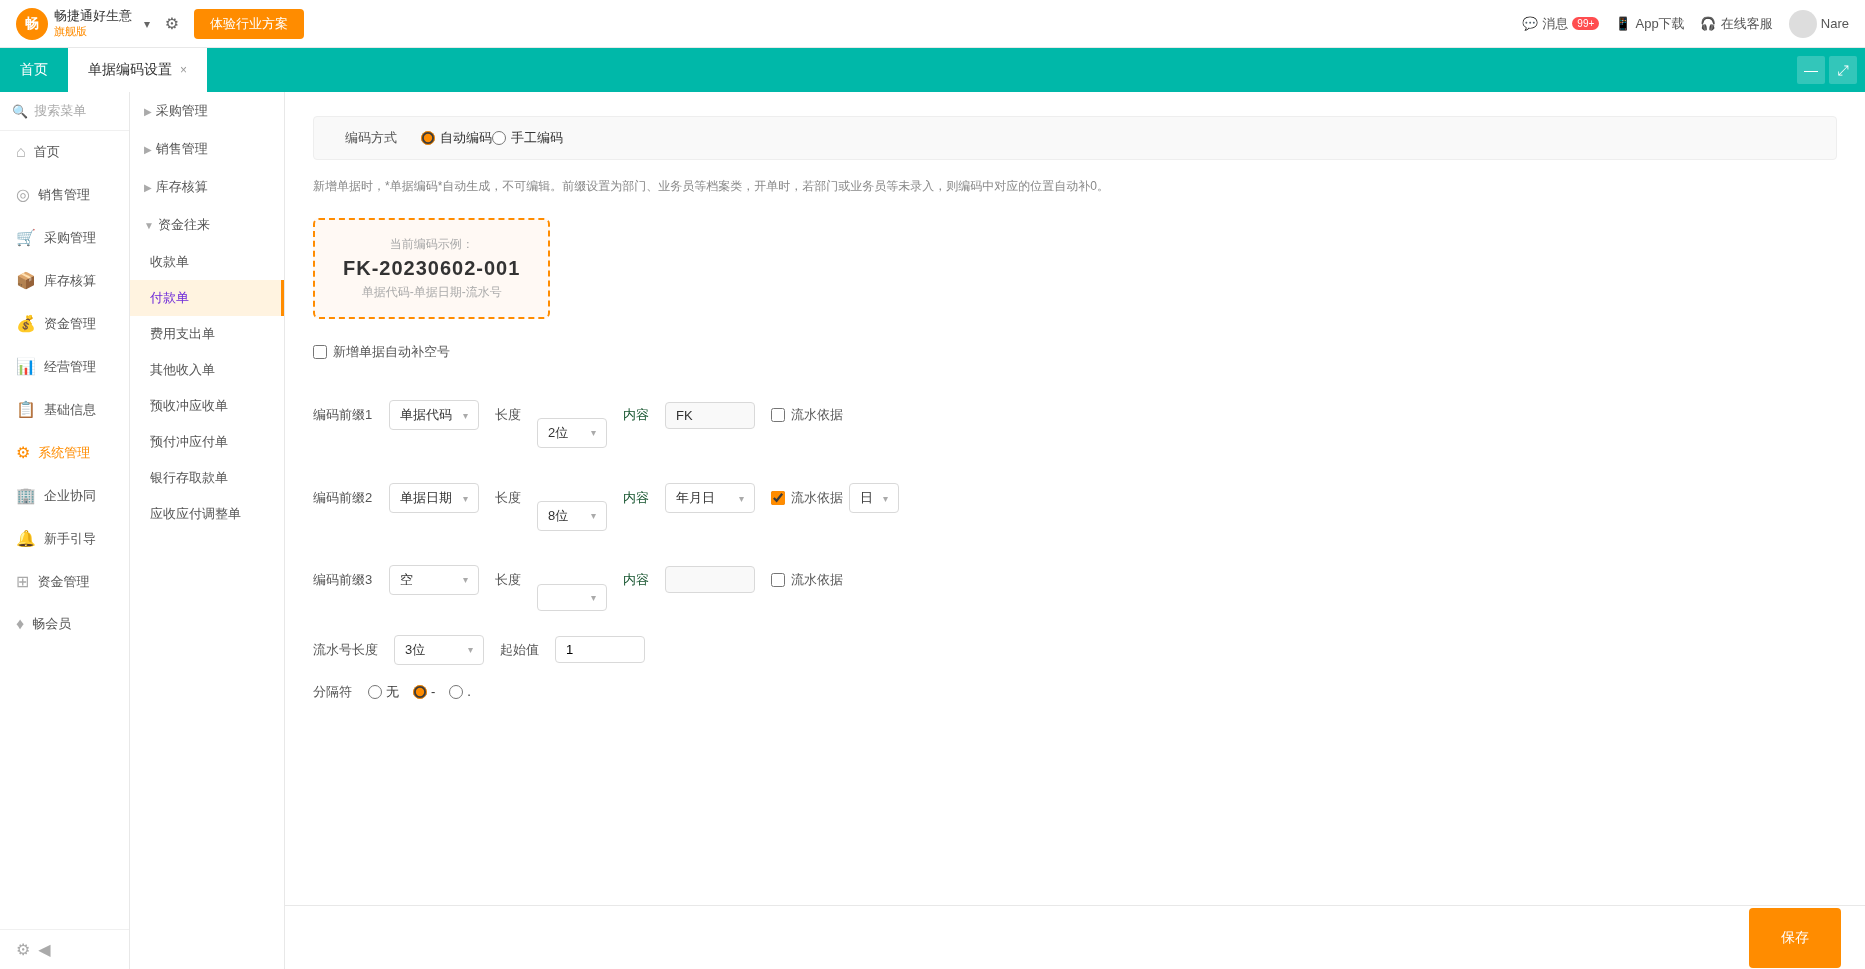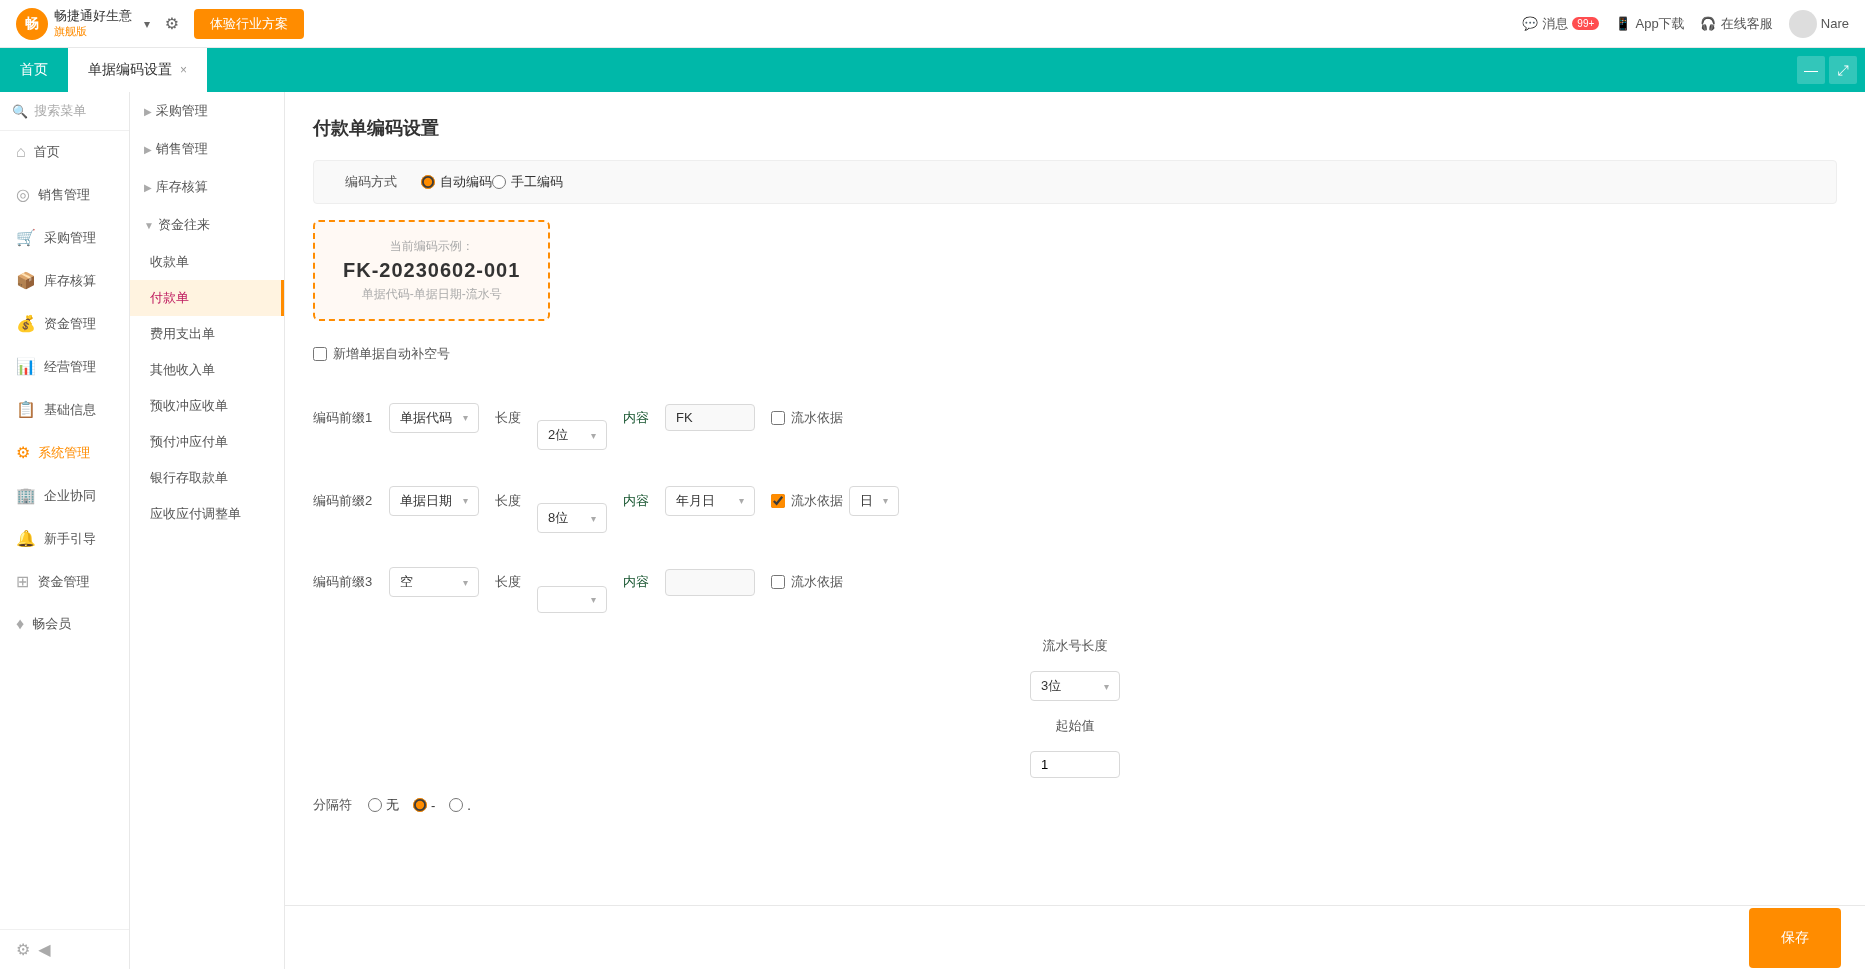--- a/index.html
+++ b/index.html
@@ -150,21 +150,21 @@
     }
     .sec-menu-header .arrow { font-size: 10px; color: #aaa; }
     .sec-menu-item {
       padding: 9px 14px 9px 20px;
       font-size: 13px;
       color: #555;
       cursor: pointer;
     }
     .sec-menu-item.active {
       background: #fff3e0;
-      color: #be185d;
+      color: #6d28d9;
       border-right: 3px solid #ff8c00;
     }
 
     
     .content-area {
       flex: 1;
       background: #fff;
       overflow-y: auto;
       padding: 24px 28px;
       position: relative;
@@ -305,21 +305,20 @@
       gap: 6px;
     }
     .stream-check-label { font-size: 13px; color: #555; }
 
     
     .serial-row {
       display: flex;
       align-items: center;
       gap: 16px;
       margin-bottom: 18px;
-      flex-direction: column;
     }
     .serial-label { font-size: 13px; color: #555; white-space: nowrap; }
     .start-label { font-size: 13px; color: #555; white-space: nowrap; }
     .start-input {
       border: 1px solid #d9d9d9;
       border-radius: 4px;
       padding: 5px 10px;
       font-size: 13px;
       width: 90px;
     }
@@ -506,38 +505,38 @@
       <div class="sec-menu-item">预收冲应收单</div>
       <div class="sec-menu-item">预付冲应付单</div>
       <div class="sec-menu-item">银行存取款单</div>
       <div class="sec-menu-item">应收应付调整单</div>
     </div>
   </div>
 
   <div style="display:flex; flex-direction:column; flex:1; overflow:hidden;">
 
     <div class="content-area">
-      <div class="page-title">付款单编码设置</div>
 
       
       <div class="section-card">
         <span class="section-label">编码方式</span>
         <div class="radio-group">
           <label class="radio-item">
             <input type="radio" class="radio-input" name="encoding" checked="" style="">
             <span>自动编码</span>
           </label>
           <label class="radio-item">
             <input type="radio" class="radio-input" name="encoding" style="">
             <span>手工编码</span>
           </label>
         </div>
       </div>
 
       
+      <div class="hint-text">新增单据时，*单据编码*自动生成，不可编辑。前缀设置为部门、业务员等档案类，开单时，若部门或业务员等未录入，则编码中对应的位置自动补0。</div>
 
       
       <div class="code-preview">
         <div style="font-size:12px; color:#aaa; margin-bottom:4px;">当前编码示例：</div>
         <div class="code-preview-value">FK-20230602-001</div>
         <div class="code-preview-desc">单据代码-单据日期-流水号</div>
       </div>
 
       
       <div class="auto-fill-row">

